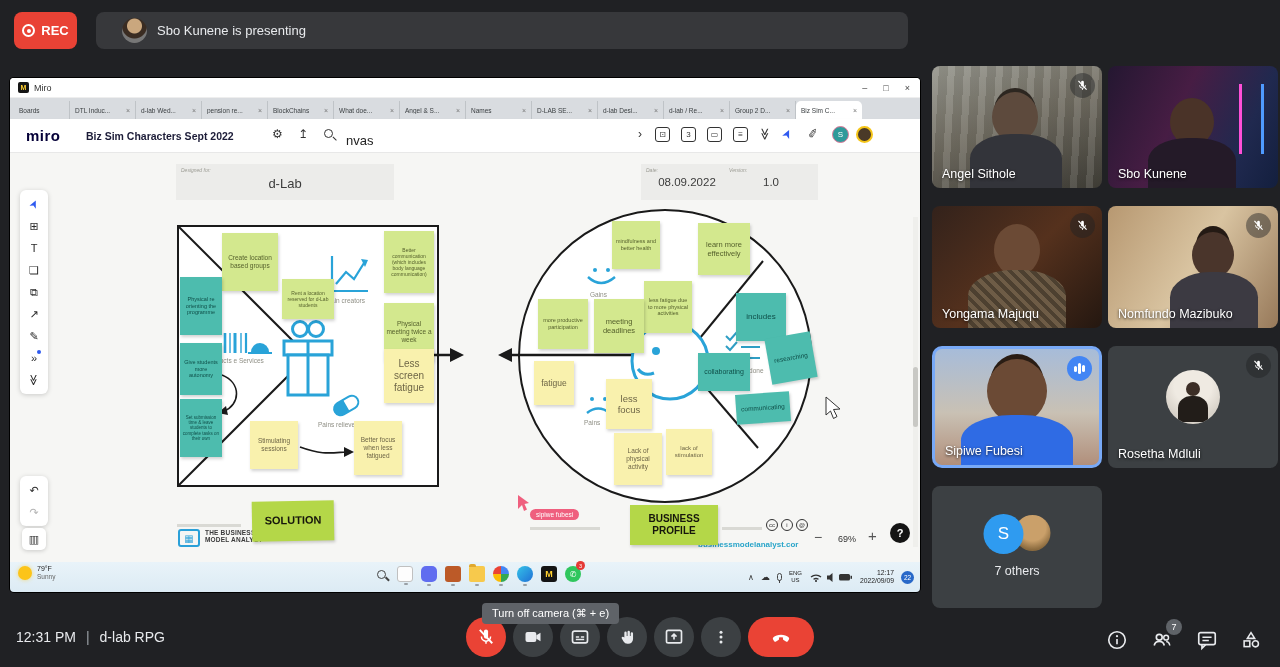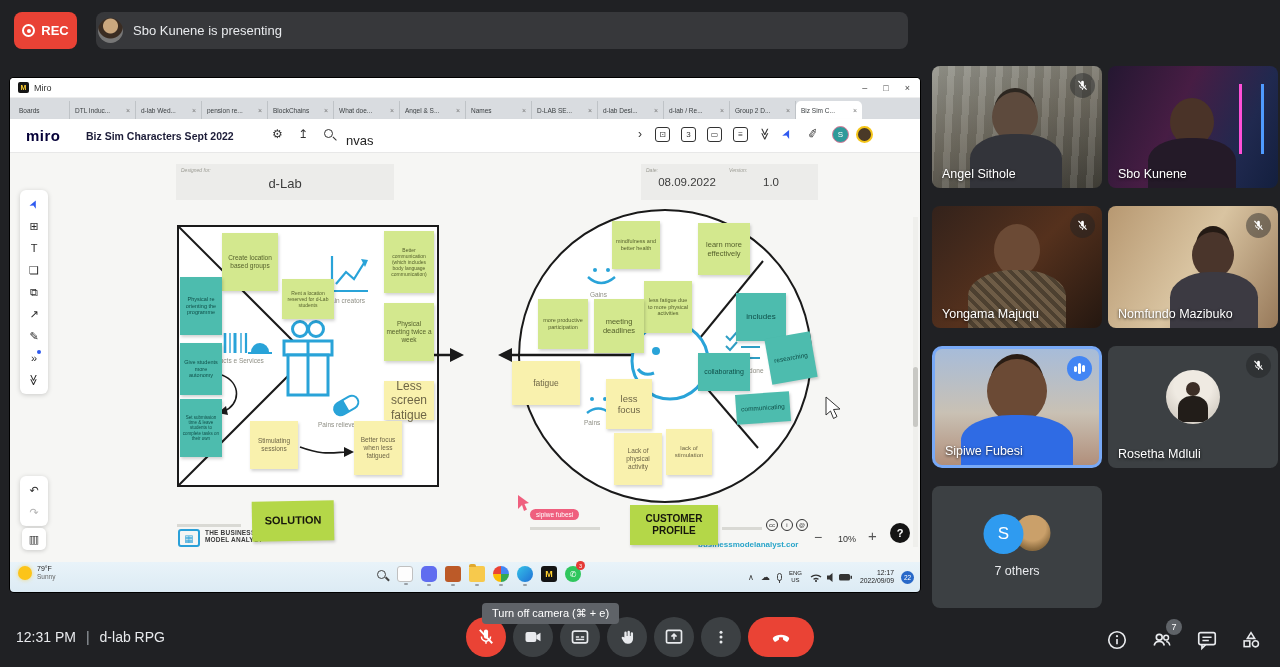--- a/index.html
+++ b/index.html
@@ -6,21 +6,21 @@
   body { background:#111; font-family:"Liberation Sans","DejaVu Sans",sans-serif; }
   .stage { position:relative; width:1280px; height:667px; background:#202124; overflow:hidden; }
 
   
   .rec-badge { position:absolute; left:14px; top:12px; height:37px; width:63px; background:#e94235;
     border-radius:8px; display:flex; align-items:center; justify-content:center; gap:6px;
     color:#fff; font-weight:bold; font-size:13px; }
   .rec-dot { width:13px; height:13px; border:2px solid #fff; border-radius:50%; position:relative; }
   .rec-dot::after { content:""; position:absolute; left:2.5px; top:2.5px; width:4px; height:4px; background:#fff; border-radius:50%; }
   .presenter-pill { position:absolute; left:96px; top:12px; height:37px; width:812px; background:#37383b;
-    border-radius:8px; display:flex; align-items:center; gap:10px; padding:0 2px; color:#e8eaed; font-size:13px; }
+    border-radius:8px; display:flex; align-items:center; gap:10px; padding:0 26px; color:#e8eaed; font-size:13px; }
   .presenter-avatar { width:25px; height:25px; border-radius:50%;
     background:radial-gradient(circle at 50% 32%, #caa77e 0 7px, #3a2c22 8px 12px, #777 13px); }
 
   
   .shared { position:absolute; left:10px; top:78px; width:910px; height:514px; border-radius:4px; overflow:hidden; box-shadow:0 0 0 1px #000; }
   .miro-window { position:relative; width:910px; height:484px; background:#fff; }
   .win-titlebar { position:relative; height:20px; background:#fff; display:flex; align-items:center; padding:0 8px; gap:5px; border-bottom:1px solid #eee; }
   .win-fav { width:11px; height:11px; background:#151515; color:#ffd02f; font-size:7px; font-weight:bold;
     display:flex; align-items:center; justify-content:center; border-radius:2px; }
   .win-title { font-size:9px; color:#333; }
@@ -386,61 +386,61 @@
           <span class="hdr-label">Version:</span>
           <span class="hdr-value sm">1.0</span>
         </div>
 
         <div class="sticky s-green" style="left:212px;top:80px;width:56px;height:58px;font-size:6.5px">Create location based groups</div>
         <div class="sticky s-green" style="left:374px;top:78px;width:50px;height:62px;font-size:5px">Better communication (which includes body language communication)</div>
         <div class="sticky s-teal" style="left:170px;top:124px;width:42px;height:58px;font-size:5.5px">Physical re orienting the programme</div>
         <div class="sticky s-green" style="left:272px;top:126px;width:52px;height:40px;font-size:5px">Rent a location reserved for d-Lab students</div>
         <div class="sticky s-green" style="left:374px;top:150px;width:50px;height:58px;font-size:6.5px">Physical meeting twice a week</div>
         <div class="sticky s-teal" style="left:170px;top:190px;width:42px;height:52px;font-size:5.5px">Give students more autonomy</div>
-        <div class="sticky s-yellow" style="left:374px;top:228px;width:50px;height:39px;font-size:12px">Less screen fatigue</div>
+        <div class="sticky s-yellow" style="left:374px;top:196px;width:50px;height:54px;font-size:10px">Less screen fatigue</div>
         <div class="sticky s-teal" style="left:170px;top:246px;width:42px;height:58px;font-size:4.5px">Set submission time &amp; leave students to complete tasks on their own</div>
         <div class="sticky s-yellow" style="left:240px;top:268px;width:48px;height:48px;font-size:6.5px">Stimulating sessions</div>
         <div class="sticky s-yellow" style="left:344px;top:268px;width:48px;height:54px;font-size:6.5px">Better focus when less fatigued</div>
 
         <div class="sticky s-green" style="left:602px;top:68px;width:48px;height:48px;font-size:5.5px">mindfulness and better health</div>
         <div class="sticky s-green" style="left:688px;top:70px;width:52px;height:52px;font-size:7.5px">learn more effectively</div>
         <div class="sticky s-green" style="left:634px;top:128px;width:48px;height:52px;font-size:5.5px">less fatigue due to more physical activities</div>
         <div class="sticky s-teal" style="left:726px;top:140px;width:50px;height:48px;font-size:8px">includes</div>
         <div class="sticky s-green" style="left:528px;top:146px;width:50px;height:50px;font-size:5.5px">more productive participation</div>
         <div class="sticky s-green" style="left:584px;top:146px;width:50px;height:54px;font-size:7.5px">meeting deadlines</div>
         <div class="sticky s-teal" style="left:758px;top:182px;width:46px;height:46px;font-size:6.5px;transform:rotate(-10deg)">researching</div>
         <div class="sticky s-teal" style="left:688px;top:200px;width:52px;height:38px;font-size:7px">collaborating</div>
-        <div class="sticky s-yellow" style="left:502px;top:208px;width:68px;height:44px;font-size:8.5px">fatigue</div>
+        <div class="sticky s-yellow" style="left:524px;top:208px;width:40px;height:44px;font-size:8.5px">fatigue</div>
         <div class="sticky s-teal" style="left:726px;top:240px;width:54px;height:30px;font-size:6.5px;transform:rotate(-4deg)">communicating</div>
         <div class="sticky s-yellow" style="left:596px;top:226px;width:46px;height:50px;font-size:9.5px">less focus</div>
         <div class="sticky s-yellow" style="left:604px;top:280px;width:48px;height:52px;font-size:6.5px">Lack of physical activity</div>
         <div class="sticky s-yellow" style="left:656px;top:276px;width:46px;height:46px;font-size:6px">lack of stimulation</div>
 
         <div class="sticky s-lime" style="left:242px;top:348px;width:82px;height:40px;font-size:11px;transform:rotate(-1deg)">SOLUTION</div>
-        <div class="sticky s-lime" style="left:620px;top:352px;width:88px;height:40px;font-size:10px">CUSTOMER PROFILE</div>
+        <div class="sticky s-lime" style="left:620px;top:352px;width:88px;height:40px;font-size:10px">BUSINESS PROFILE</div>
 
         <div class="fineprint" style="left:167px;top:371px;width:64px"></div>
         <div class="fineprint" style="left:520px;top:374px;width:70px"></div>
         <div class="fineprint" style="left:712px;top:374px;width:40px"></div>
         <div class="bma">
           <span class="bma-logo">▦</span>
           <span class="bma-txt">
             <div>THE BUSINESS</div>
             <div>MODEL ANALYST</div>
           </span>
         </div>
         <div class="license">
           <span>cc</span>
           <span>i</span>
           <span>@</span>
         </div>
         <a class="bma-link">businessmodelanalyst.cor</a>
 
         <span class="zoomer" style="left:804px;top:376px;font-size:14px">−</span>
-        <span class="zoomer" style="left:828px;top:381px;font-size:9px;color:#333">10%</span>
+        <span class="zoomer" style="left:828px;top:381px;font-size:9px;color:#333">69%</span>
         <span class="zoomer" style="left:858px;top:374px;font-size:15px">+</span>
         <span class="help-btn">?</span>
 
         <span class="cursor-tag">sipiwe fubesi</span>
 
         <div class="v-scroll">
             <span class="v-thumb"></span>
           </div>
       </div>
 

